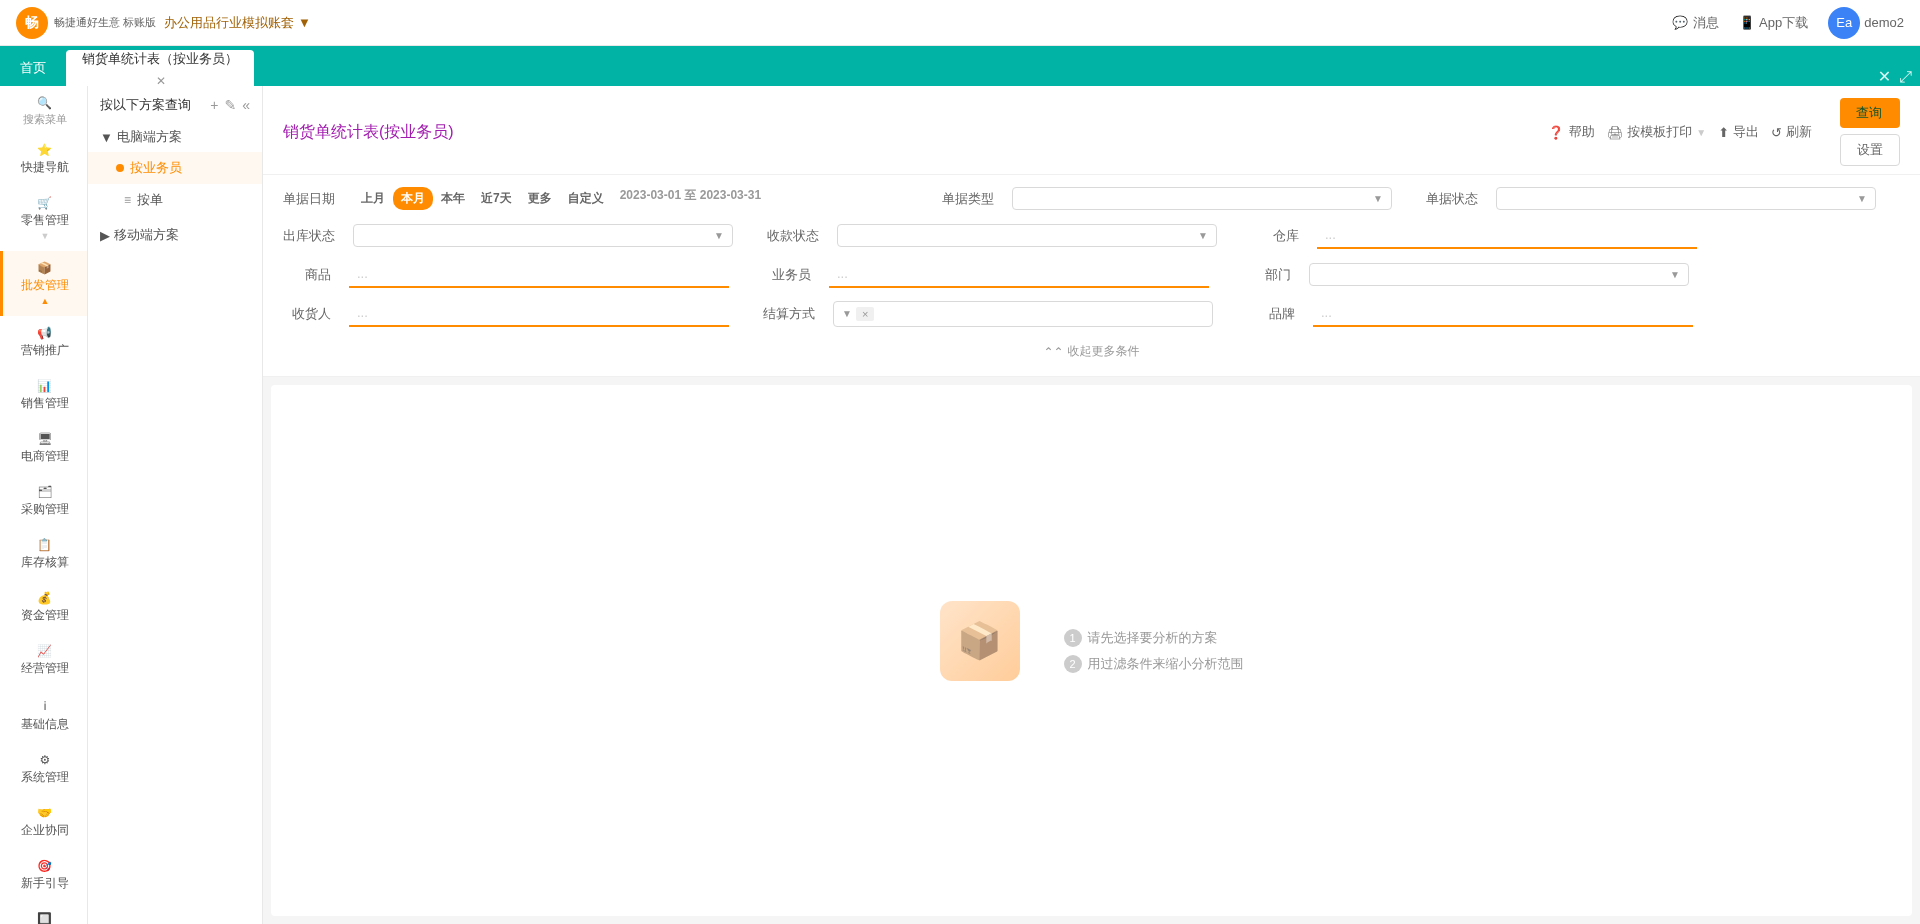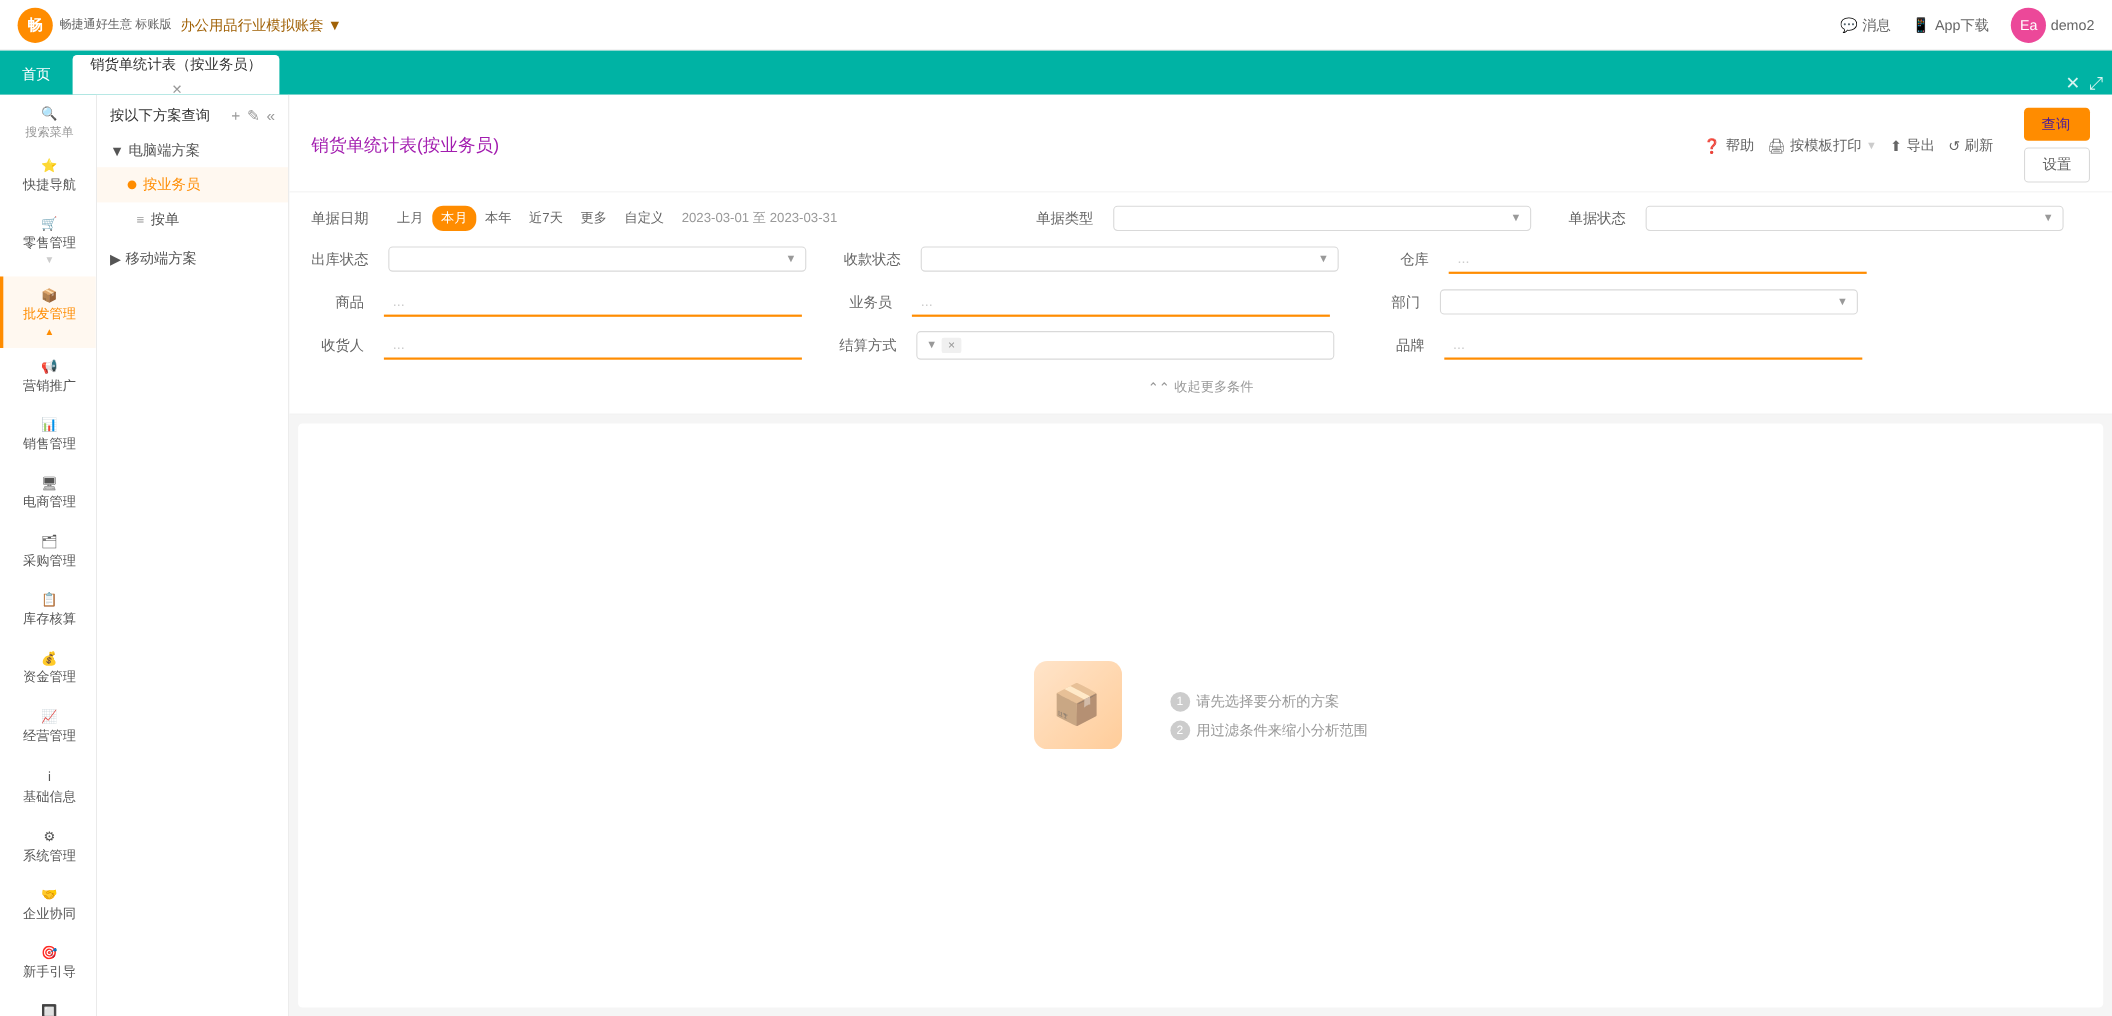--- a/index.html
+++ b/index.html
@@ -19,21 +19,21 @@
     .top-header-left { display: flex; align-items: center; gap: 8px; }
     .logo-area { display: flex; align-items: center; gap: 6px; }
     .logo-icon {
       width: 32px; height: 32px; background: #ff8c00; border-radius: 50%;
       display: flex; align-items: center; justify-content: center; color: #fff; font-size: 14px; font-weight: bold;
     }
     .logo-text { font-size: 11px; color: #666; line-height: 1.3; }
     .breadcrumb-area { display: flex; align-items: center; gap: 4px; color: #a16207; font-size: 13px; }
     .top-header-right { display: flex; align-items: center; gap: 20px; }
     .header-action { display: flex; align-items: center; gap: 4px; color: #666; font-size: 13px; cursor: pointer; }
-    .user-avatar { width: 32px; height: 32px; border-radius: 50%; background: #ec4899; display: flex; align-items: center; justify-content: center; color: #fff; font-size: 13px; }
+    .user-avatar { width: 32px; height: 32px; border-radius: 50%; background: #3b82f6; display: flex; align-items: center; justify-content: center; color: #fff; font-size: 13px; }
 
     
     .tab-bar {
       height: 40px;
       background: #00b3a4;
       display: flex;
       align-items: flex-end;
       padding: 0 0 0 0;
       flex-shrink: 0;
     }
@@ -145,21 +145,21 @@
       justify-content: space-between;
       border-bottom: 1px solid #f0f0f0;
     }
     .page-title { font-size: 16px; font-weight: 400; color: #a21caf; }
     .page-actions { display: flex; align-items: center; gap: 12px; }
     .page-action-btn {
       display: flex; align-items: center; gap: 4px;
       color: #666; font-size: 13px; cursor: pointer;
     }
     .page-action-btn.primary {
-      background: #ff8c00; color: #4c1d95; border: none;
+      background: #ff8c00; color: #14532d; border: none;
       padding: 6px 16px; border-radius: 4px; cursor: pointer; font-size: 13px;
     }
     .page-action-btn.secondary {
       background: #fff; color: #666; border: 1px solid #d9d9d9;
       padding: 6px 16px; border-radius: 4px; cursor: pointer; font-size: 13px;
     }
 
     
     .filter-area {
       background: #fff;
@@ -175,21 +175,21 @@
     .filter-row:last-child { margin-bottom: 0; }
     .filter-label {
       color: #666; font-size: 13px; white-space: nowrap;
       min-width: 56px; text-align: right; padding-right: 8px;
     }
     .filter-control {
       flex: 1;
       max-width: 380px;
       margin-right: 24px;
     }
-    .date-filter-group { display: flex; align-items: center; gap: 0; flex: 1; max-width: 580px; margin-right: 24px; }
+    .date-filter-group { display: flex; align-items: flex-start; gap: 0; flex: 1; max-width: 580px; margin-right: 24px; font-weight: bold; }
     .date-tabs { display: flex; gap: 0; margin-right: 8px; }
     .date-tab {
       padding: 3px 8px;
       font-size: 12px;
       cursor: pointer;
       color: #666;
       border-radius: 2px;
     }
     .date-tab.active {
       background: #ff8c00;

